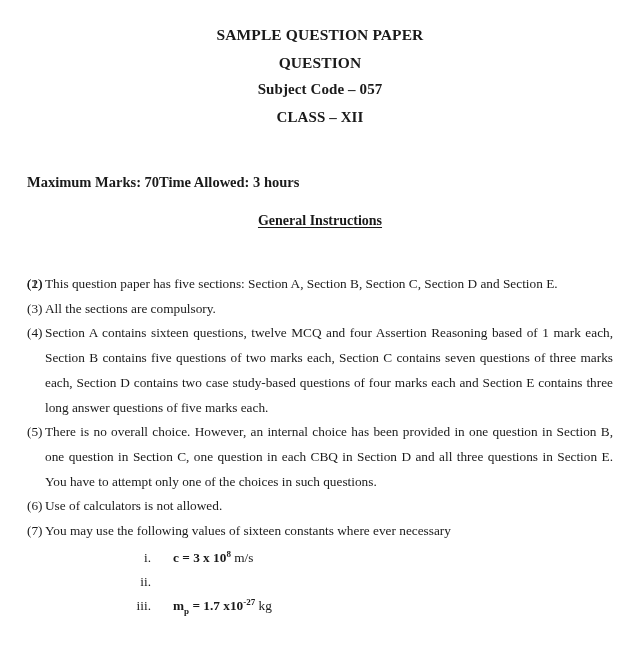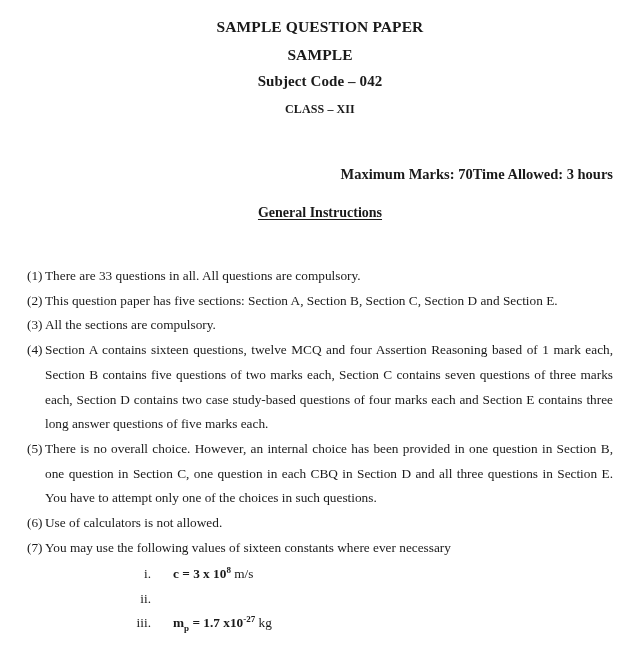--- a/index.html
+++ b/index.html
@@ -13,44 +13,44 @@
     overflow: hidden;
     font-family: "Liberation Serif", "DejaVu Serif", serif;
     color: #1a1a1a;
     -webkit-font-smoothing: antialiased;
   }
   .page {
     position: relative;
     width: 640px;
     height: 671px;
     box-sizing: border-box;
-    padding: 0 27px;
+    padding: 8px 27px;
   }
 
   
   .title-block {
     padding-top: 13px;
     text-align: center;
   }
   .title-line {
     font-weight: bold;
     font-size: 15.5px;
     line-height: 27.5px;
     letter-spacing: 0.1px;
   }
   .title-line.t1 { font-size: 15.5px; }
   .title-line.t2 { font-size: 15.5px; }
   .title-line.t3 { font-size: 15px; }
-  .title-line.t4 { font-size: 12px; }
+  .title-line.t4 { font-size: 15px; }
   .title-line.t5 { font-size: 14.5px; }
 
   
   .marks-row {
     display: flex;
-    justify-content: flex-end;
+    justify-content: flex-start;
     align-items: baseline;
     margin-top: 43px;
     font-weight: bold;
     font-size: 14.5px;
   }
 
   
   .gi-heading {
     text-align: center;
     margin-top: 22px;
@@ -107,36 +107,36 @@
   sup { font-size: 0.68em; vertical-align: super; line-height: 0; }
   sub { font-size: 0.68em; vertical-align: sub; line-height: 0; }
 </style>
 </head>
 <body>
 
 <div class="page">
 
   <div class="title-block">
     <div class="title-line t1">SAMPLE QUESTION PAPER</div>
-    <div class="title-line t2">SAMPLE</div>
-    <div class="title-line t3">Subject Code – 042</div>
+    <div class="title-line t2">QUESTION</div>
+    <div class="title-line t3">Subject Code – 057</div>
     <div class="title-line t4">CLASS – XII</div>
   </div>
 
   <div class="marks-row">
     <div>Maximum Marks: 70</div>
     <div>Time Allowed: 3 hours</div>
   </div>
 
   <div class="gi-heading">
     <span>General Instructions</span>
   </div>
 
   <div class="instructions">
-      <div class="instr nojust"><span class="num">(1)</span><span>There are 33 questions in all. All questions are compulsory.</span></div>
+      <div class="instr nojust"><span class="num">(1)</span></div>
       <div class="instr nojust"><span class="num">(2)</span><span>This question paper has five sections: Section A, Section B, Section C, Section D and Section E.</span></div>
       <div class="instr nojust"><span class="num">(3)</span><span>All the sections are compulsory.</span></div>
       <div class="instr"><span class="num">(4)</span><b>Section A</b><span> contains </span><b>sixteen questions, twelve MCQ and four Assertion Reasoning based of 1 mark each, Section B</b><span> contains </span><b>five questions of two marks each</b><span>, </span><b>Section C</b><span> contains seven questions of three marks each, </span><b>Section D</b><span> contains </span><b>two case study-based questions of four marks each</b><span> and </span><b>Section E</b><span> contains </span><b>three long answer questions of five marks each</b><span>.</span></div>
       <div class="instr"><span class="num">(5)</span><span>There is no overall choice. However, an internal choice has been provided in one question in Section B, one question in Section C, one question in each CBQ in Section D and all three questions in Section E. You have to attempt only one of the choices in such questions.</span></div>
       <div class="instr nojust"><span class="num">(6)</span><span>Use of calculators is not allowed.</span></div>
       <div class="instr nojust"><span class="num">(7)</span><span>You may use the following values of sixteen constants where ever necessary</span></div>
     </div>
 
   <div class="constants">
       <div class="const-row">

